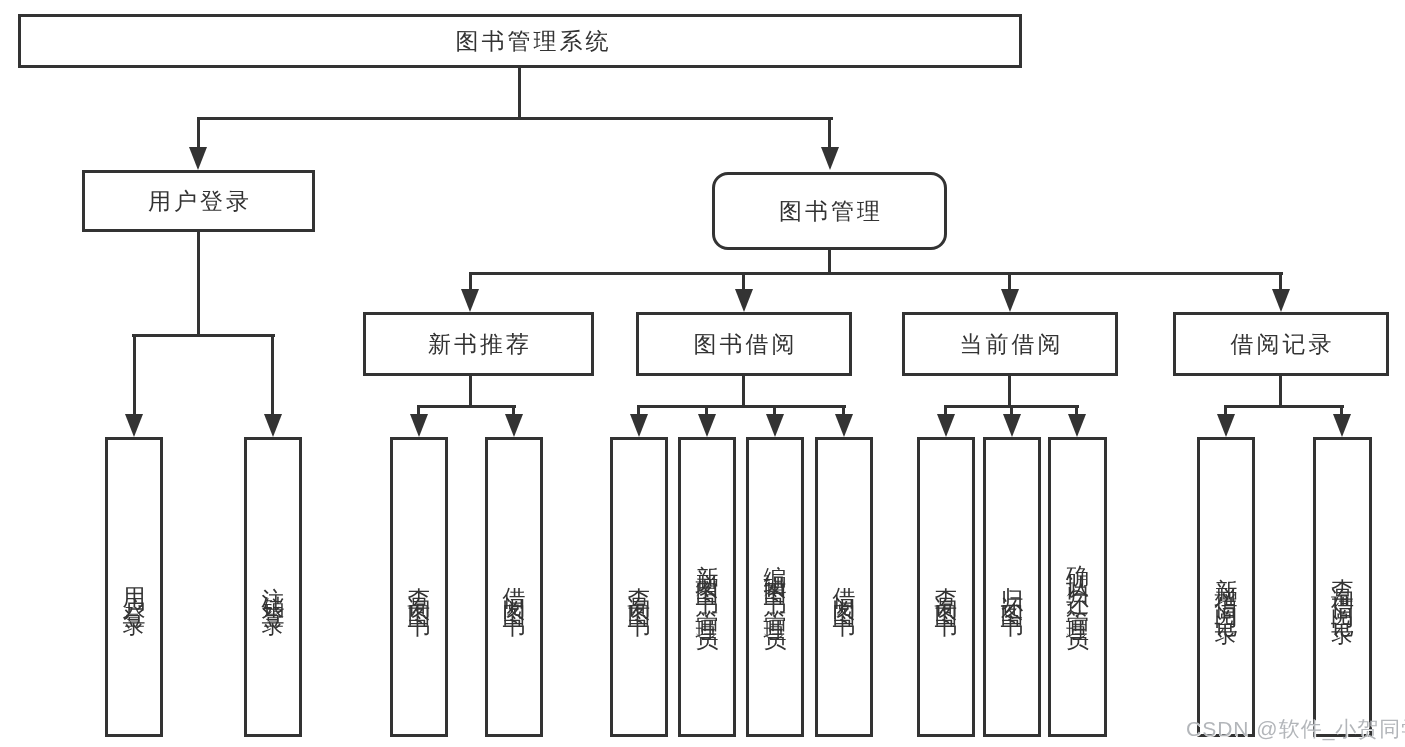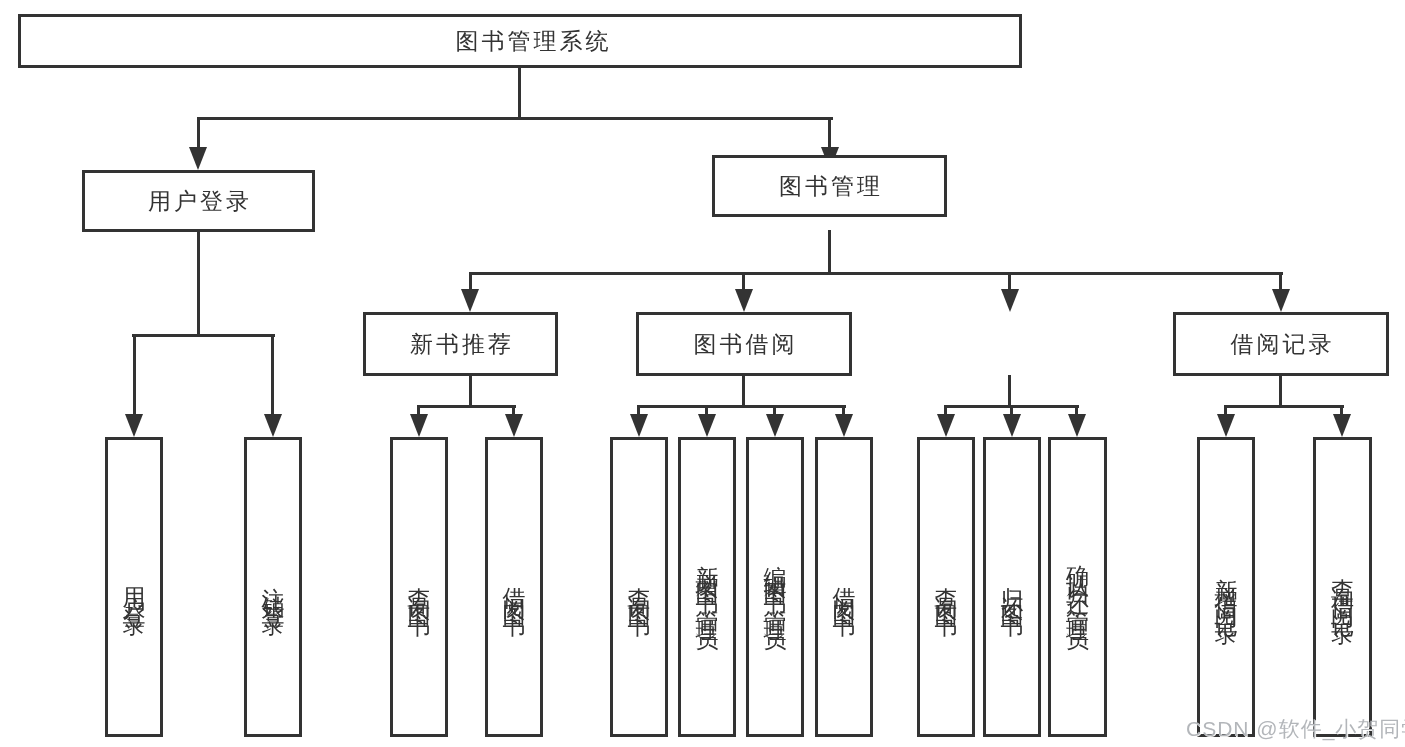--- a/index.html
+++ b/index.html
@@ -105,28 +105,31 @@
     <div class="arrowhead" style="left: 1003px; top: 414px;"></div>
     <div class="arrowhead" style="left: 1068px; top: 414px;"></div>
     <div class="arrowhead" style="left: 1217px; top: 414px;"></div>
     <div class="arrowhead" style="left: 1333px; top: 414px;"></div>
     <div class="node h" style="left: 18px; top: 14px; width: 1004px; height: 54px; padding-left: 24px;">
       <span class="lbl">图书管理系统</span>
     </div>
     <div class="node h" style="left: 82px; top: 170px; width: 233px; height: 62px;">
       <span class="lbl">用户登录</span>
     </div>
-    <div class="node h" style="left: 712px; top: 155px; width: 235px; height: 62px;">
+    <div class="node h" style="left: 712px; top: 172px; width: 235px; height: 78px; border-radius: 16px;">
       <span class="lbl">图书管理</span>
     </div>
-    <div class="node h" style="left: 363px; top: 312px; width: 195px; height: 64px;">
+    <div class="node h" style="left: 363px; top: 312px; width: 231px; height: 64px;">
       <span class="lbl">新书推荐</span>
     </div>
     <div class="node h" style="left: 636px; top: 312px; width: 216px; height: 64px; align-items: center;">
       <span class="lbl">图书借阅</span>
+    </div>
+    <div class="node h" style="left: 902px; top: 312px; width: 216px; height: 64px;">
+      <span class="lbl">当前借阅</span>
     </div>
     <div class="node h" style="left: 1173px; top: 312px; width: 216px; height: 64px;">
       <span class="lbl">借阅记录</span>
     </div>
     <div class="node v" style="left: 105px; top: 437px; width: 58px; height: 300px;">
       <span class="lbl">用户登录</span>
     </div>
     <div class="node v" style="left: 244px; top: 437px; width: 58px; height: 300px;">
       <span class="lbl">注销登录</span>
     </div>

